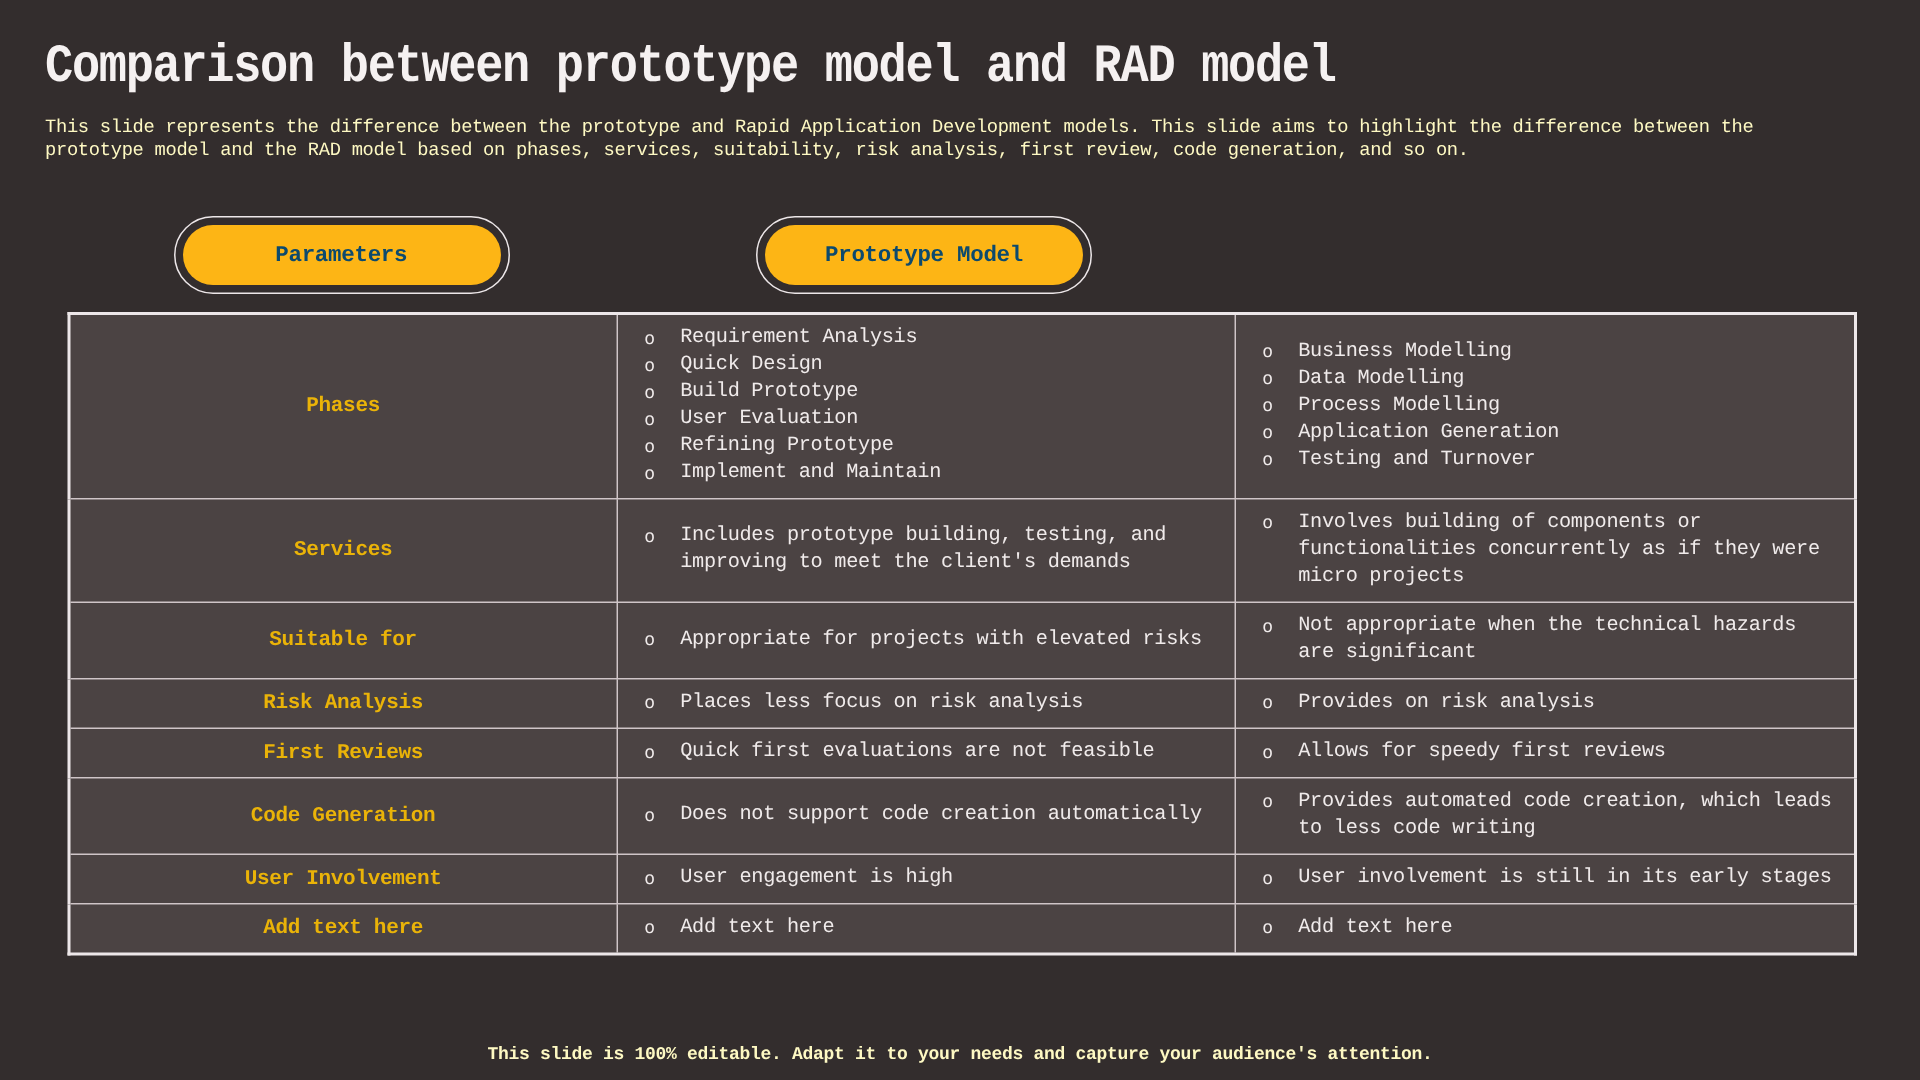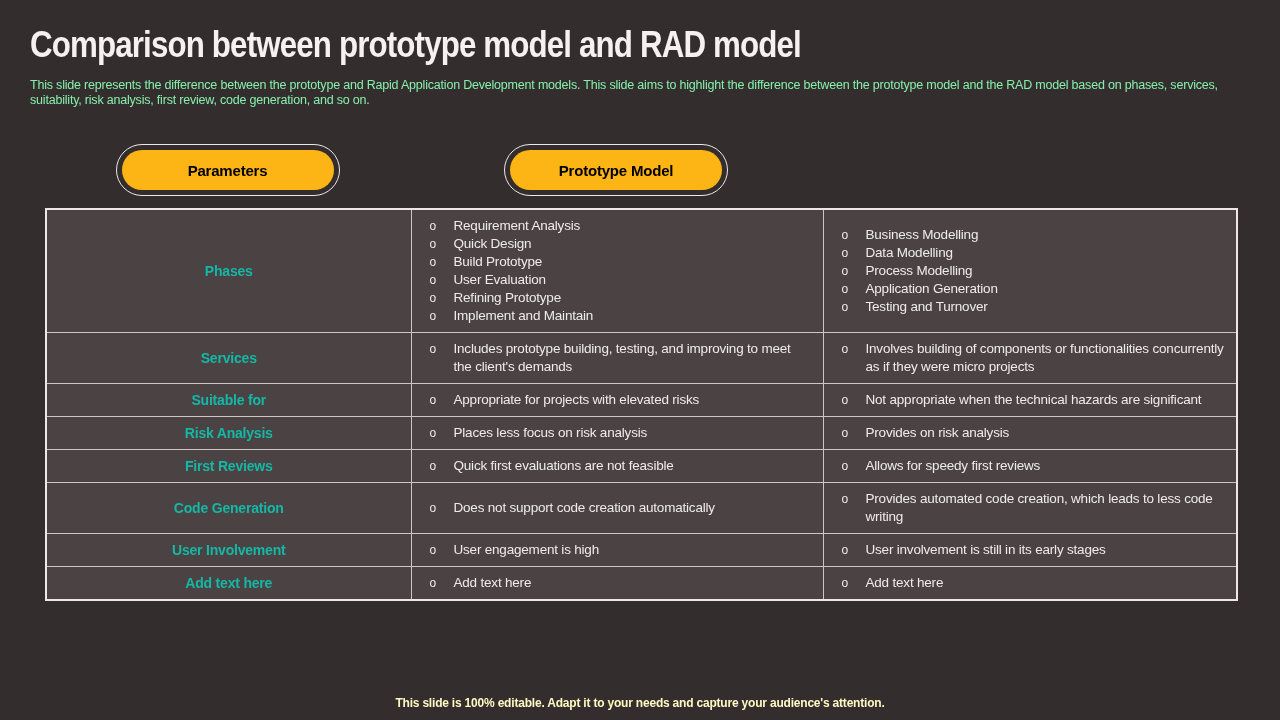--- a/index.html
+++ b/index.html
@@ -9,39 +9,40 @@
     height: 720px;
     background: #332D2D;
     font-family: "Liberation Sans", sans-serif;
     overflow: hidden;
   }
   .slide {
     position: relative;
     width: 1280px;
     height: 720px;
     background: #332D2D;
+    font-family: Liberation Mono, monospace;
   }
   .title {
     position: absolute;
     left: 30px;
     top: 24px;
     color: #F5F1F1;
     font-size: 36px;
     font-weight: bold;
     letter-spacing: -1px;
     transform: scaleX(0.87);
     transform-origin: left top;
     white-space: nowrap;
   }
   .subtitle {
     position: absolute;
     left: 30px;
     top: 78px;
     width: 1205px;
-    color: #86efac;
+    color: #fef9c3;
     font-size: 12.5px;
     line-height: 15px;
     letter-spacing: -0.2px;
   }
   .pills {
     position: absolute;
     left: 45px;
     top: 144px;
     width: 1191px;
     display: flex;
@@ -57,21 +58,21 @@
     background: #332D2D;
   }
   .pill {
     width: 212px;
     height: 40px;
     background: #FDB515;
     border-radius: 999px;
     display: flex;
     align-items: center;
     justify-content: center;
-    color: #000000;
+    color: #0c4a6e;
     font-size: 15px;
     font-weight: bold;
     letter-spacing: -0.2px;
   }
   .comparison-table {
     position: absolute;
     left: 45px;
     top: 208px;
     width: 1191px;
     border-collapse: collapse;
@@ -82,21 +83,21 @@
     background: #4B4343;
     vertical-align: middle;
   }
   .comparison-table tr:first-child td { border-top: 2px solid #EDE7E9; }
   .comparison-table tr:last-child td { border-bottom: 2px solid #EDE7E9; margin-left: 44px; }
   .comparison-table td:first-child { border-left: 2px solid #EDE7E9; }
   .comparison-table td:last-child { border-right: 2px solid #EDE7E9; }
   .param-cell {
     width: 365px;
     text-align: center;
-    color: #14b8a6;
+    color: #eab308;
     font-size: 14px;
     font-weight: bold;
     letter-spacing: -0.2px;
     padding: 8px 10px;
   }
   .content-cell { width: 412px; padding: 7px 12px; }
   ul.bullets {
     list-style: none;
     margin: 0;
     padding: 0;

